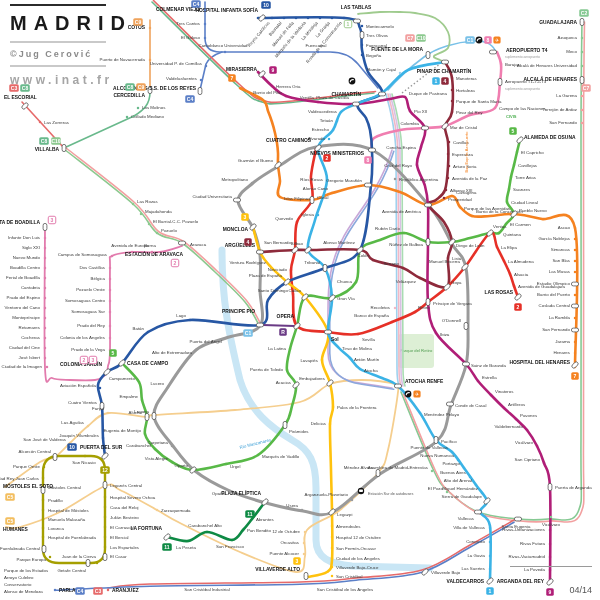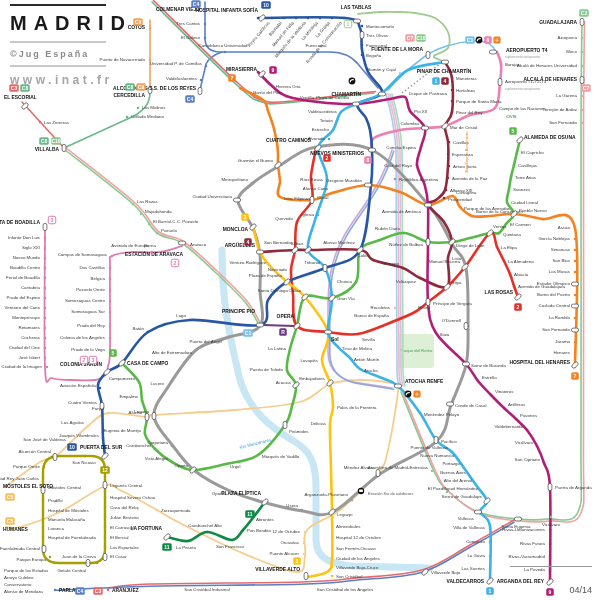--- a/index.html
+++ b/index.html
@@ -772,18 +772,18 @@
       <text x="506" y="118" font-size="4" fill="#4CAF50" text-anchor="start" font-weight="bold" transform="">CIVIS</text>
       <text x="505" y="58" font-size="3.4" fill="#999999" text-anchor="start" font-weight="normal" transform="">suplemento aeropuerto</text>
       <text x="505" y="90" font-size="3.4" fill="#999999" text-anchor="start" font-weight="normal" transform="">suplemento aeropuerto</text>
       <text x="468" y="152" font-size="4" fill="#F58220" text-anchor="middle" font-weight="normal" transform="rotate(-90 468 152)">Bus Exprés Aeropuerto</text>
       <text x="368" y="495" font-size="3.8" fill="#555555" text-anchor="start" font-weight="normal" transform="">Estación Sur de autobuses</text>
     </svg>
   <div id="titleblock">
     <div class="rule1"></div>
     <div id="title">MADRID</div>
     <div class="rule"></div>
-    <div id="credit">©Jug España</div>
+    <div id="credit">©Jug Cerović</div>
     <div class="rule"></div>
     <div id="url">www.inat.fr</div>
   </div>
   <div id="pagenum">04/14</div>
 </div>
 
 </body></html>

